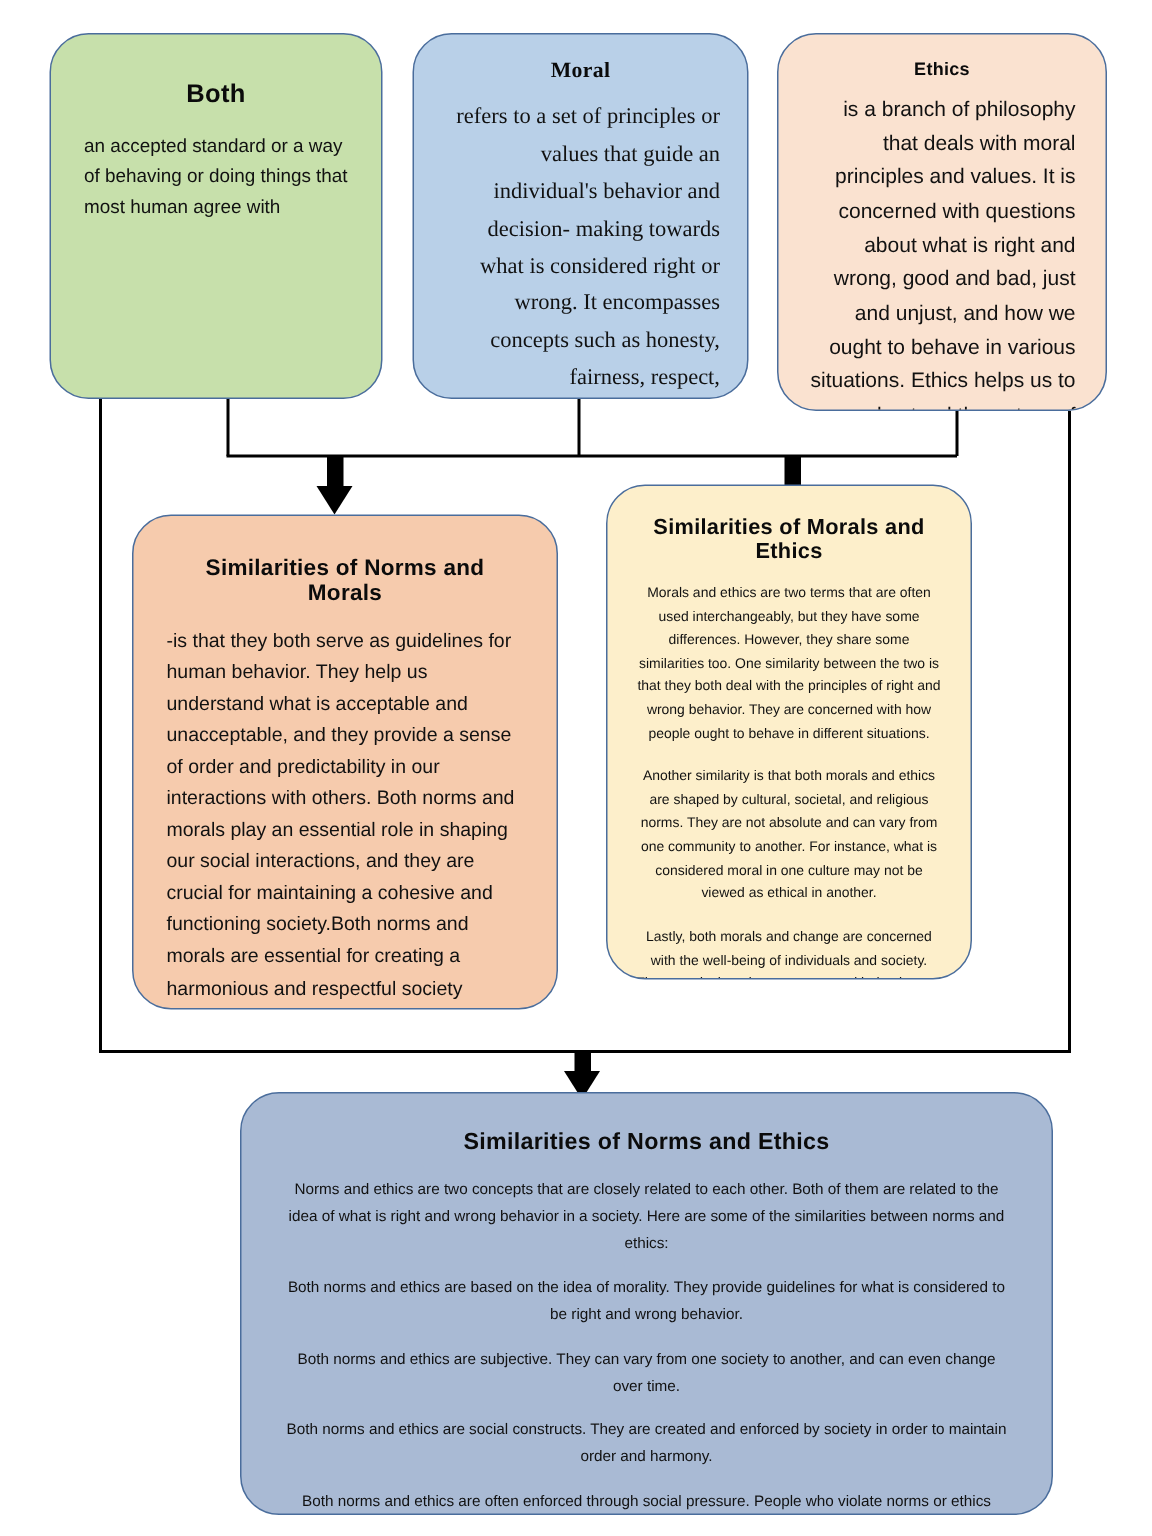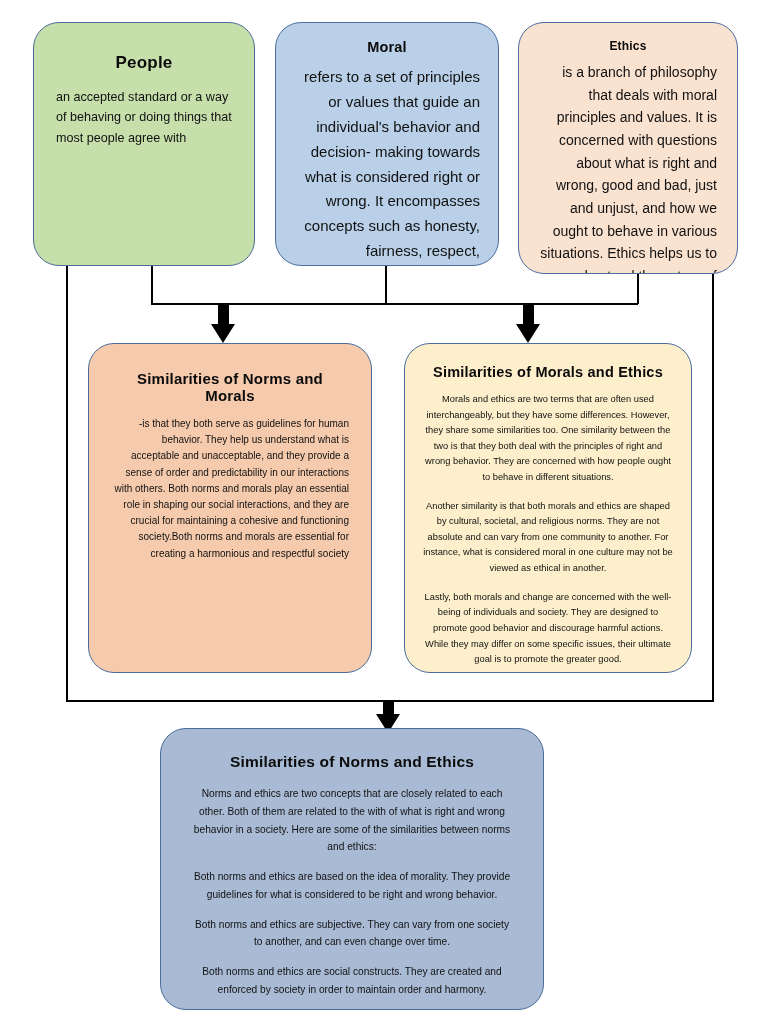--- a/index.html
+++ b/index.html
@@ -35,53 +35,54 @@
     padding:20px 22px 10px 22px;
   }
   #node-norms .title{font-size:17px;margin:10px 0 14px 0;}
   #node-norms .body-txt{font-size:12.6px;line-height:1.62;text-align:left;}
   #node-norms .body-txt p{margin-bottom:13px;}
 
   #node-moral{
     left:275px;top:22px;width:224px;height:244px;
     background:#b9d0e8;
     padding:10px 18px;
+    font-family:Liberation Serif, serif;
   }
   #node-moral .title{font-size:14.5px;margin:6px 0 10px 0;}
   #node-moral .body-txt{font-size:15px;line-height:1.66;text-align:right;}
 
   #node-ethics{
     left:518px;top:22px;width:220px;height:252px;
     background:#fae2d0;
     padding:10px 20px;
   }
   #node-ethics .title{font-size:12px;margin:6px 0 8px 0;}
   #node-ethics .body-txt{font-size:14px;line-height:1.62;text-align:right;}
 
   
   #node-sim-nm{
     left:88px;top:343px;width:284px;height:330px;
     background:#f6cbad;
     padding:16px 22px;
   }
   #node-sim-nm .title{font-size:15px;margin:10px 0 12px 0;}
-  #node-sim-nm .body-txt{font-size:10px;line-height:1.62;text-align:right;}
+  #node-sim-nm .body-txt{font-size:13px;line-height:1.62;text-align:left;}
 
   #node-sim-me{
-    left:404px;top:343px;width:288px;height:330px;
+    left:404px;top:323px;width:244px;height:330px;
     background:#fdefcb;
     padding:12px 18px;
   }
   #node-sim-me .title{font-size:14.5px;margin:8px 0 12px 0;}
   #node-sim-me .body-txt{font-size:9.3px;line-height:1.68;text-align:center;}
   #node-sim-me .body-txt p{margin-bottom:13px;}
 
   
   #node-sim-ne{
-    left:160px;top:728px;width:384px;height:282px;
+    left:160px;top:728px;width:542px;height:282px;
     background:#a9bad4;
     padding:14px 30px;
   }
   #node-sim-ne .title{font-size:15.5px;margin:10px 0 14px 0;}
   #node-sim-ne .body-txt{font-size:10.2px;line-height:1.74;text-align:center;}
   #node-sim-ne .body-txt p{margin-bottom:12px;}
 
   
   .ln{position:absolute;background:#000000;}
   .v{width:1.7px;}
@@ -122,23 +123,23 @@
     <div class="stem" style="height:22px;"></div>
     <div class="head" style="top:20px;"></div>
   </div>
 
   <div class="arrow" style="left:376px;top:701px;">
     <div class="stem" style="height:15px;"></div>
     <div class="head" style="top:13px;"></div>
   </div>
 
   <div class="node" id="node-norms">
-    <div class="title">People</div>
+    <div class="title">Both</div>
     <div class="body-txt">
-      <p>an accepted standard or a way of behaving or doing things that most people agree with</p>
+      <p>an accepted standard or a way of behaving or doing things that most human agree with</p>
     </div>
   </div>
 
   <div class="node" id="node-moral">
     <div class="title">Moral</div>
     <div class="body-txt">
       <p>refers to a set of principles or values that guide an individual's behavior and decision- making towards what is considered right or wrong. It encompasses concepts such as honesty, fairness, respect, responsibility, and compassion towards others. Being moral involves doing what is right and just, even in situations where it may not be easy or popular. It is important to cultivate a strong sense of morality to lead a fulfilling and meaningful life and contribute positively to society.</p>
     </div>
   </div>
 
@@ -161,21 +162,21 @@
     <div class="body-txt">
       <p>Morals and ethics are two terms that are often used interchangeably, but they have some differences. However, they share some similarities too. One similarity between the two is that they both deal with the principles of right and wrong behavior. They are concerned with how people ought to behave in different situations.</p>
       <p>Another similarity is that both morals and ethics are shaped by cultural, societal, and religious norms. They are not absolute and can vary from one community to another. For instance, what is considered moral in one culture may not be viewed as ethical in another.</p>
       <p>Lastly, both morals and change are concerned with the well-being of individuals and society. They are designed to promote good behavior and discourage harmful actions. While they may differ on some specific issues, their ultimate goal is to promote the greater good.</p>
     </div>
   </div>
 
   <div class="node" id="node-sim-ne">
     <div class="title">Similarities of Norms and Ethics</div>
     <div class="body-txt">
-      <p>Norms and ethics are two concepts that are closely related to each other. Both of them are related to the with of what is right and wrong behavior in a society. Here are some of the similarities between norms and ethics:</p>
+      <p>Norms and ethics are two concepts that are closely related to each other. Both of them are related to the idea of what is right and wrong behavior in a society. Here are some of the similarities between norms and ethics:</p>
       <p>Both norms and ethics are based on the idea of morality. They provide guidelines for what is considered to be right and wrong behavior.</p>
       <p>Both norms and ethics are subjective. They can vary from one society to another, and can even change over time.</p>
       <p>Both norms and ethics are social constructs. They are created and enforced by society in order to maintain order and harmony.</p>
       <p>
         <span>Both norms and ethics are often enforced through social pressure. People who violate norms or ethics may be shunned, ostracized, or </span>
       </p>
     </div>
   </div>
 
 </div>

